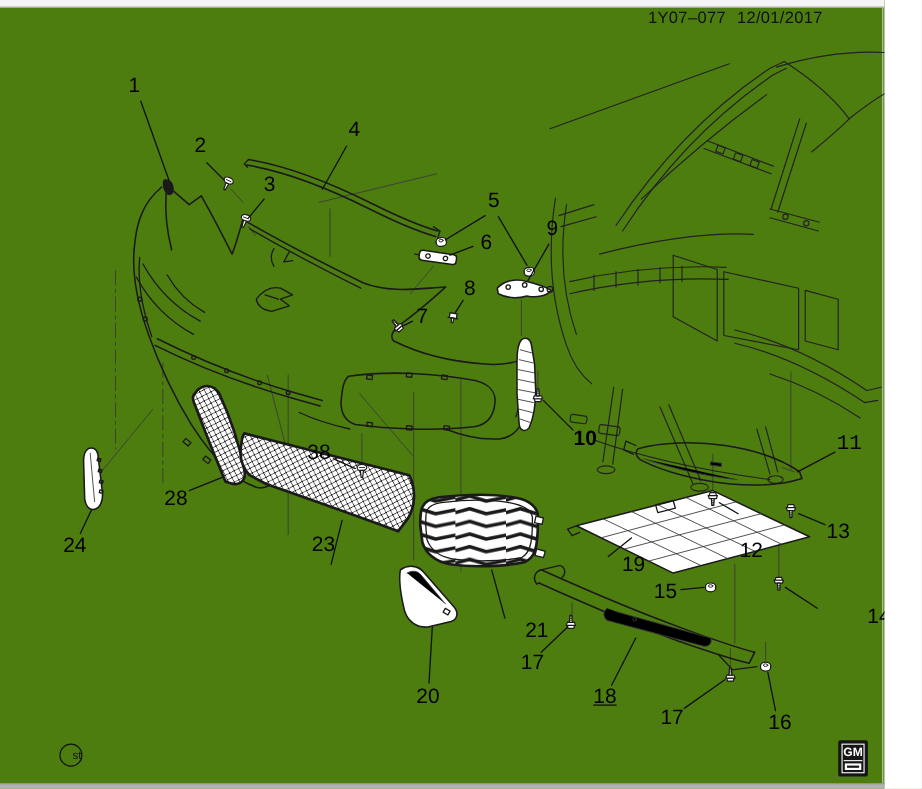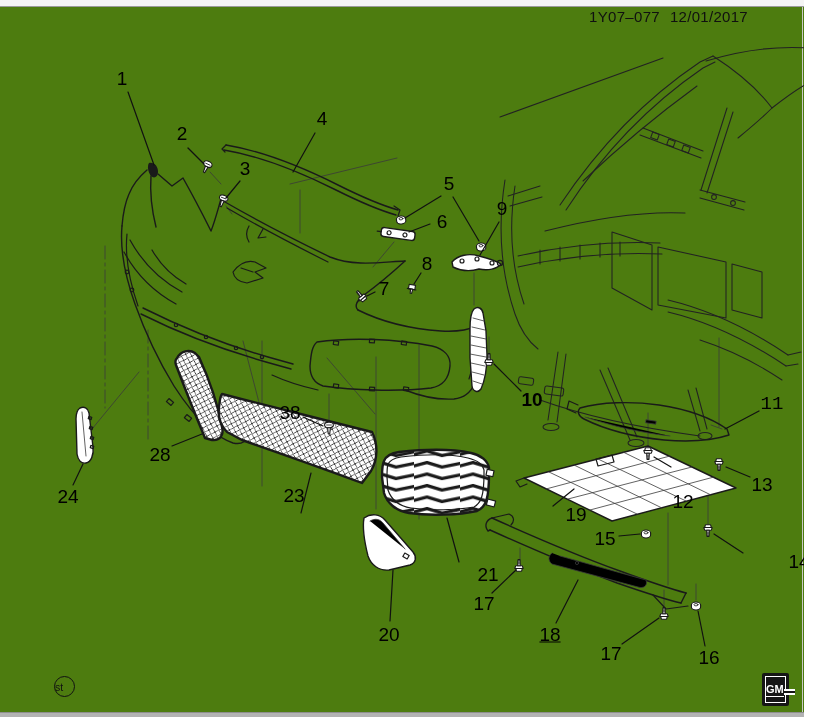--- a/index.html
+++ b/index.html
@@ -5,24 +5,24 @@
   html,body{margin:0;padding:0;background:#fff;font-family:"Liberation Sans",sans-serif;}
   .stage{position:relative;width:804px;height:717px;background:#4d7c0f;overflow:hidden;}
   .top-strip{position:absolute;top:0;left:0;right:0;height:6px;background:#f4f4f4;border-bottom:1px solid #9a9a9a;}
   .right-edge{position:absolute;top:7px;right:1px;bottom:4px;width:1px;background:#c9c9c9;}
   .header{position:absolute;top:8px;right:56px;display:flex;gap:10px;font-size:15px;color:#101010;letter-spacing:.3px;}
   .art,.overlay{position:absolute;left:0;top:0;}
   .overlay{pointer-events:none;}
   .callout-layer{position:absolute;left:0;top:0;width:100%;height:100%;pointer-events:none;}
   .callout{position:absolute;transform:translate(-50%,-50%);font-size:19px;color:#000;line-height:1;}
   .st-mark{position:absolute;left:54px;top:676px;width:21px;height:21px;border:1.7px solid #111;border-radius:50%;
-           display:flex;align-items:center;justify-content:flex-start;font-size:10.5px;color:#111;box-sizing:border-box;}
+           display:flex;align-items:center;justify-content:flex-end;font-size:10.5px;color:#111;box-sizing:border-box;}
   .gm-logo{position:absolute;left:762px;top:673px;width:27px;height:33px;background:#161616;border-radius:2px;
            display:flex;align-items:center;justify-content:center;}
-  .gm-inner{width:21px;height:27px;border:1px solid #fff;display:flex;flex-direction:row;align-items:center;justify-content:flex-start;padding-top:2px;box-sizing:border-box;}
+  .gm-inner{width:21px;height:27px;border:1px solid #fff;display:flex;flex-direction:column;align-items:center;justify-content:flex-start;padding-top:2px;box-sizing:border-box;}
   .gm-text{color:#fff;font-weight:bold;font-size:11px;line-height:1;border-bottom:1.5px solid #fff;padding-bottom:1px;}
   .gm-sub{margin-top:2px;width:15px;height:6px;background:#fff;display:flex;align-items:center;justify-content:center;}
   .gm-sub i{display:block;width:11px;height:2px;background:#161616;}
   .bottom-bar{position:absolute;left:0;right:0;bottom:0;height:4px;background:#b3b3b3;border-top:1px solid #8e8e8e;}
   svg{stroke-linecap:round;stroke-linejoin:round;}
   .ln{fill:none;stroke:#1a1a1a;stroke-width:1.4;}
   .thick{stroke-width:2.4;}
   .mid{stroke-width:1.2;}
   .thin{stroke:#3a3a3a;stroke-width:.8;}
   .body-ln{fill:none;stroke:#222;stroke-width:1.05;}

